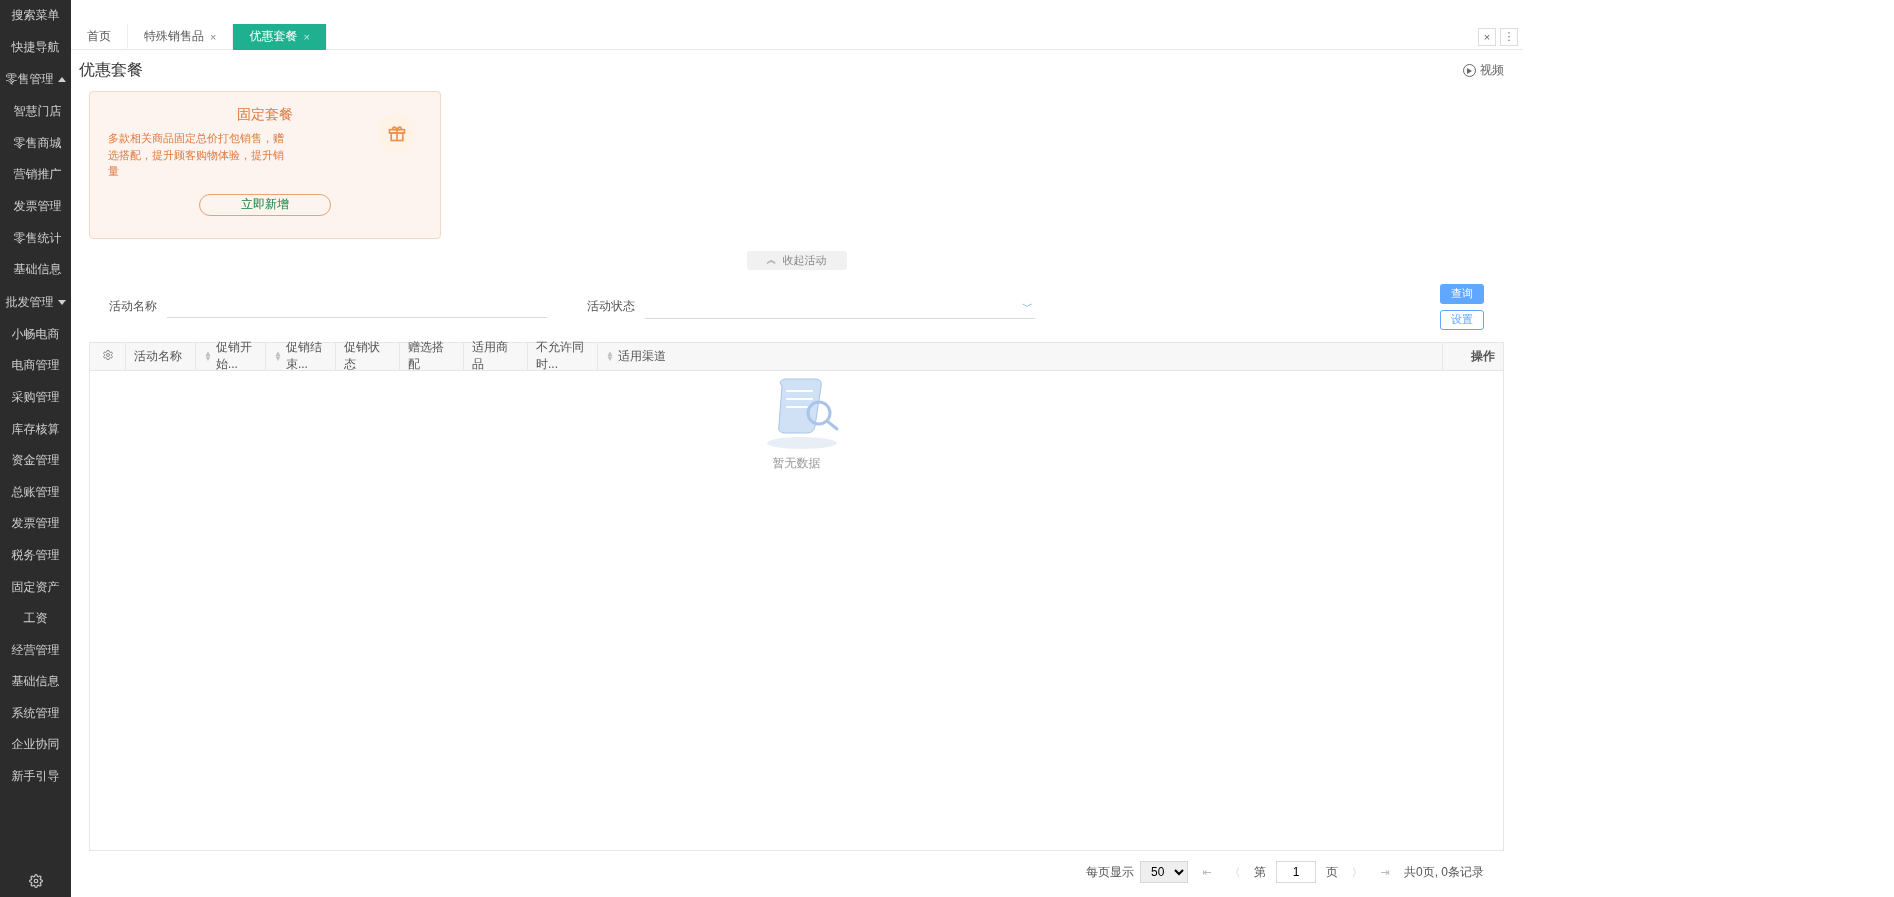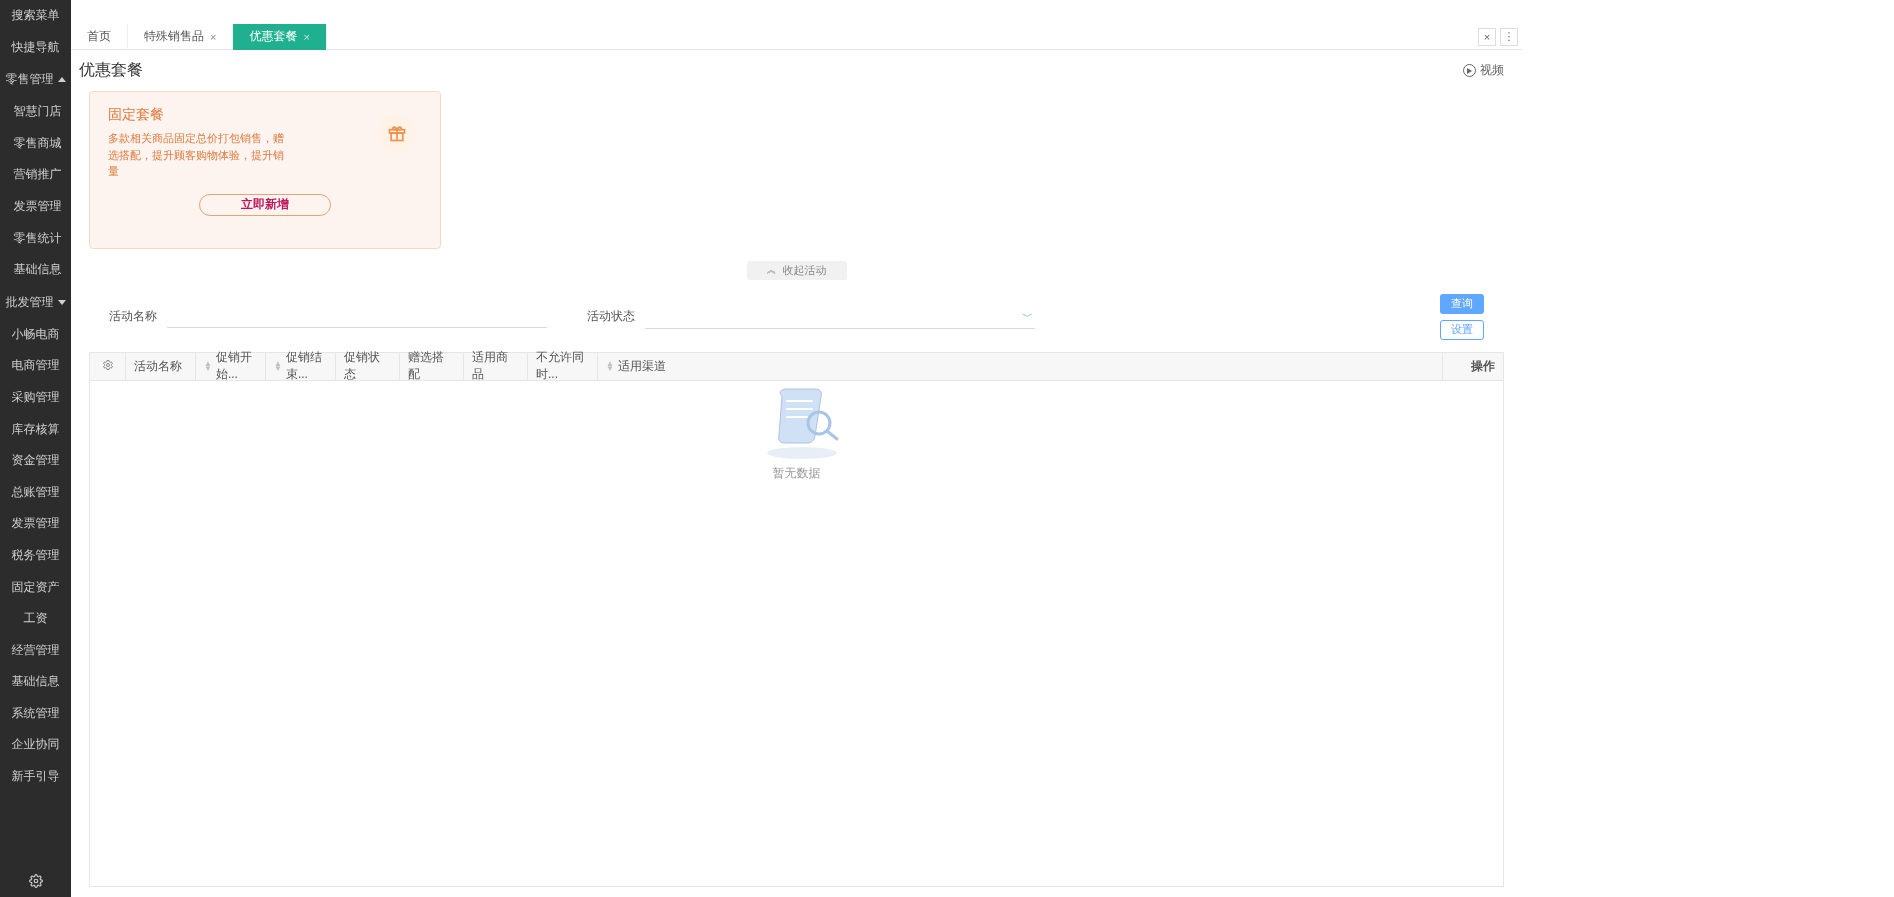--- a/index.html
+++ b/index.html
@@ -29,25 +29,25 @@
 
 .page-title-row { display:flex; align-items:center; padding: 10px 18px 10px 8px; }
 .page-title { font-size: 16px; color: #333; }
 .page-title-right { margin-left:auto; display:flex; align-items:center; gap:4px; font-size:12px; color:#666; cursor:pointer; }
 .video-icon { width: 13px; height:13px; border:1.5px solid #666; border-radius:50%; position:relative; display:inline-block;}
 .video-icon::after { content:''; position:absolute; left:3px; top:2.5px; width:0;height:0;border-top:3px solid transparent;border-bottom:3px solid transparent;border-left:5px solid #666;}
 
 .content { padding: 0 18px 10px; flex:1; display:flex; flex-direction:column; min-height:0; }
 
 .promo-card { width: 352px; border:1px solid #f3d9c8; background:#fdf3ef; border-radius:4px; padding:14px 18px; position:relative; }
-.promo-title { color:#e07a3e; font-size:14px; margin-bottom:6px; }
+.promo-title { color:#e07a3e; font-size:14px; margin-bottom:6px;text-align:center; }
 .promo-desc { color:#e07a3e; font-size:11px; line-height:1.5; max-width: 180px; }
 .promo-icon { position:absolute; right:24px; top:22px; width:38px; height:38px; border-radius:50%; background:#fff3e8; display:flex; align-items:center; justify-content:center; }
 .gift-svg { width:20px; height:20px; }
-.promo-btn { margin:14px auto 18px; display:block; width:132px; height:22px; border:1px solid #e9a277; background:transparent; color:#be185d; border-radius:11px; font-size:12px; cursor:pointer;font-weight:bold; }
+.promo-btn { margin:14px auto 8px; display:block; width:132px; height:22px; border:1px solid #e9a277; background:transparent; color:#15803d; border-radius:11px; font-size:12px; cursor:pointer; }
 
 .collapse-bar { margin: 12px auto 10px; padding: 2px 20px; background:#f1f1f1; border-radius:3px; display:flex; align-items:center; gap:6px; font-size:11px; color:#888; cursor:pointer; width:fit-content;}
 .collapse-bar .chev { font-size:10px; }
 
 .filters { display:flex; align-items:center; padding: 4px 20px 12px; gap: 40px; }
 .filter { display:flex; align-items:center; gap:10px; }
 .filter label { font-size:12px; color:#555; white-space:nowrap; }
 .filter input[type=text] { border:none; border-bottom:1px solid #d9d9d9; width:380px; padding:4px 2px; font-size:12px; outline:none; background:transparent;}
 .filter .select { border-bottom:1px solid #d9d9d9; width:390px; padding:4px 2px; display:flex; justify-content:space-between; align-items:center; cursor:pointer; color:#999;}
 .filter .select .placeholder { color:#bbb; }
@@ -244,15 +244,31 @@
               <path d="M25 15 Q20 10 28 8 L58 8 Q66 8 64 16 L58 55 Q57 62 50 62 L28 62 Q20 62 22 54 Z" fill="#d0e0f5" stroke="#a8c4e8" stroke-width="1"></path>
               <path d="M30 20 L55 20 M30 28 L55 28 M30 36 L50 36" stroke="#fff" stroke-width="2" stroke-linecap="round"></path>
               <circle cx="62" cy="42" r="11" fill="none" stroke="#a8c4e8" stroke-width="3"></circle>
               <line x1="70" y1="50" x2="80" y2="58" stroke="#a8c4e8" stroke-width="3" stroke-linecap="round"></line>
             </svg>
           </div>
           <div>暂无数据</div>
         </div>
       </div>
 
+      <div class="pagination">
+        <div class="page-size">
+          <span>每页显示</span>
+          <select>
+            <option>50</option>
+          </select>
+        </div>
+        <span class="pg-btn">⇤</span>
+        <span class="pg-btn">〈</span>
+        <span>第</span>
+        <input type="text" value="1" style="">
+        <span>页</span>
+        <span class="pg-btn">〉</span>
+        <span class="pg-btn">⇥</span>
+        <span>共0页, 0条记录</span>
+      </div>
     </div>
   </div>
 </div>
 
 </body></html>

